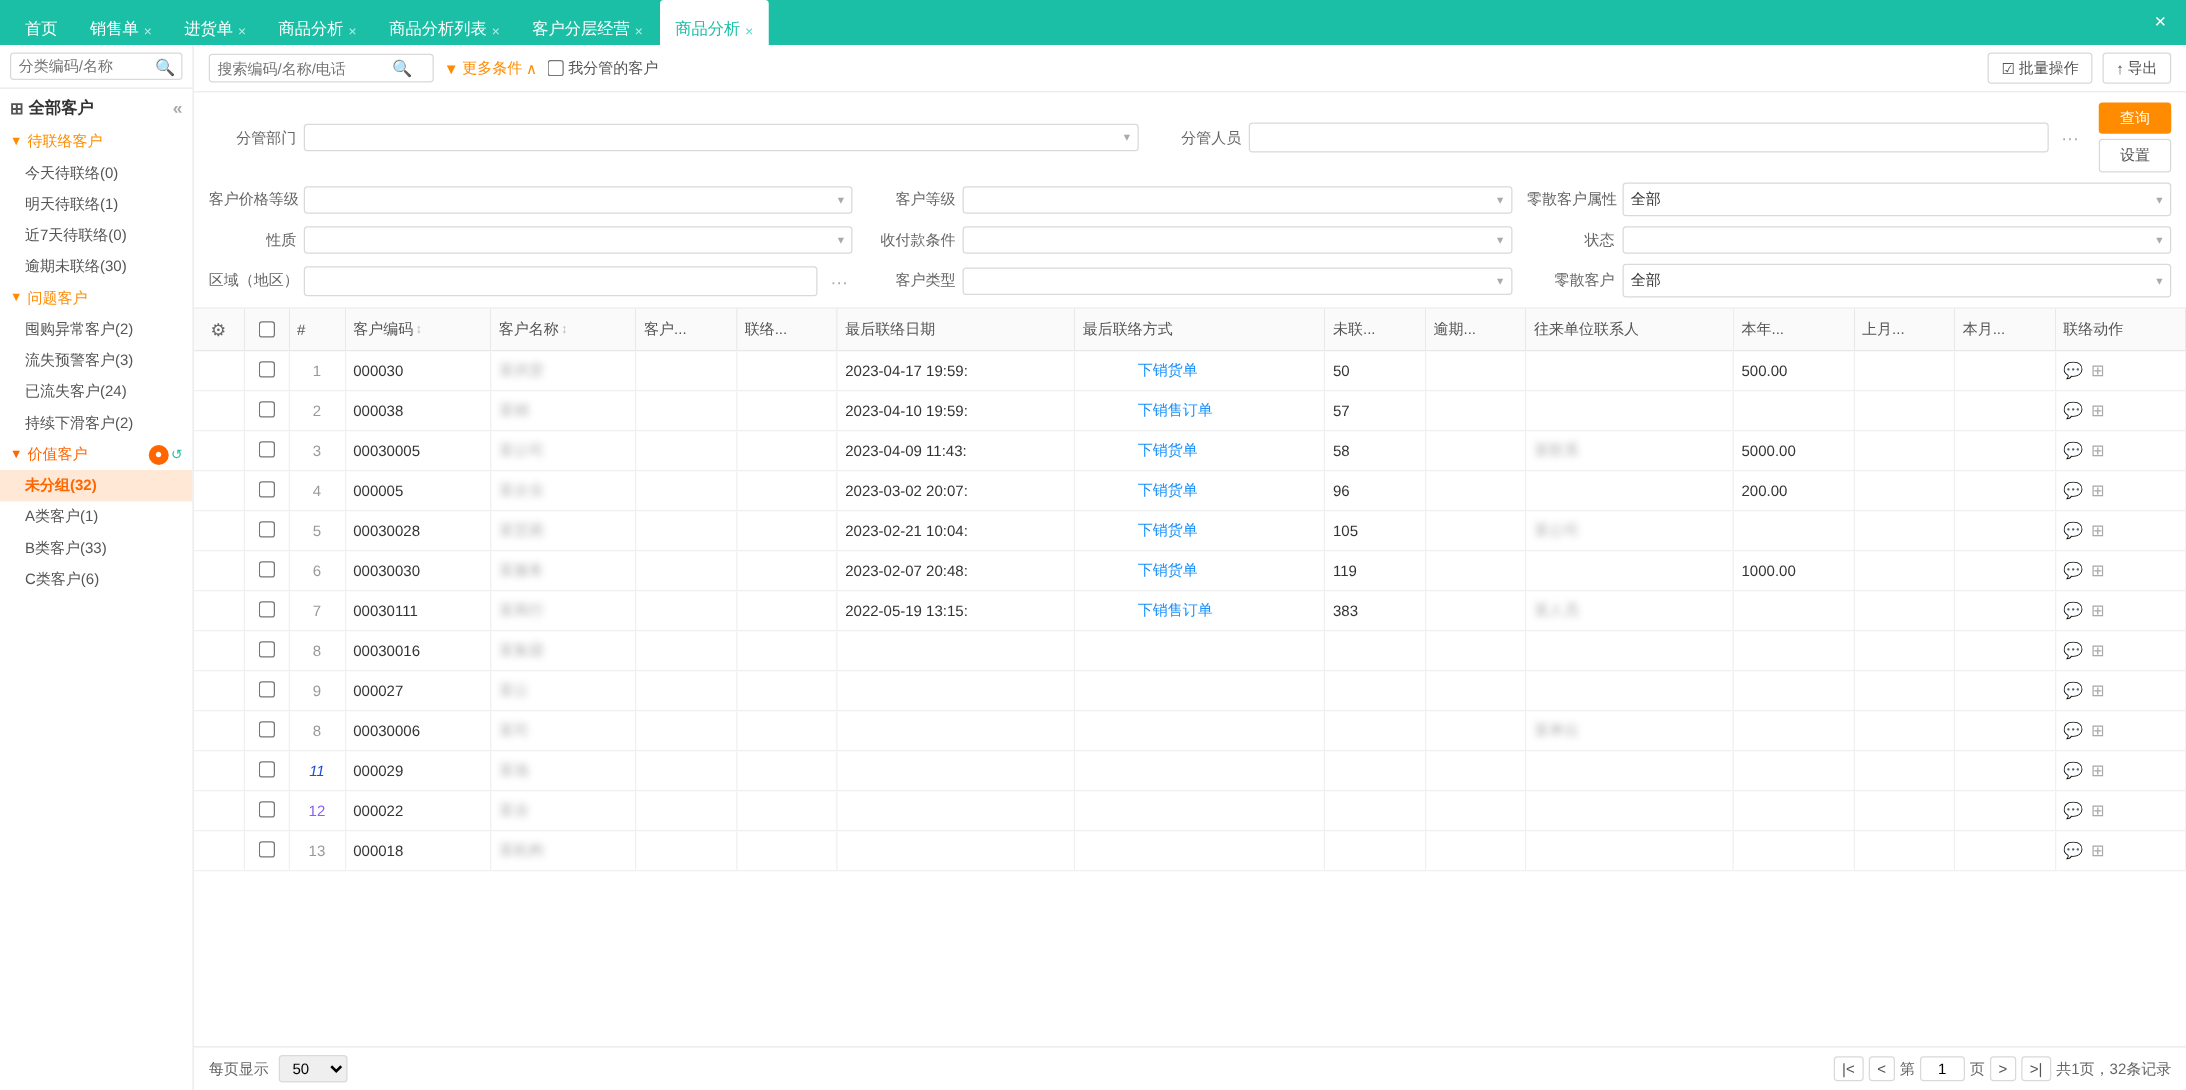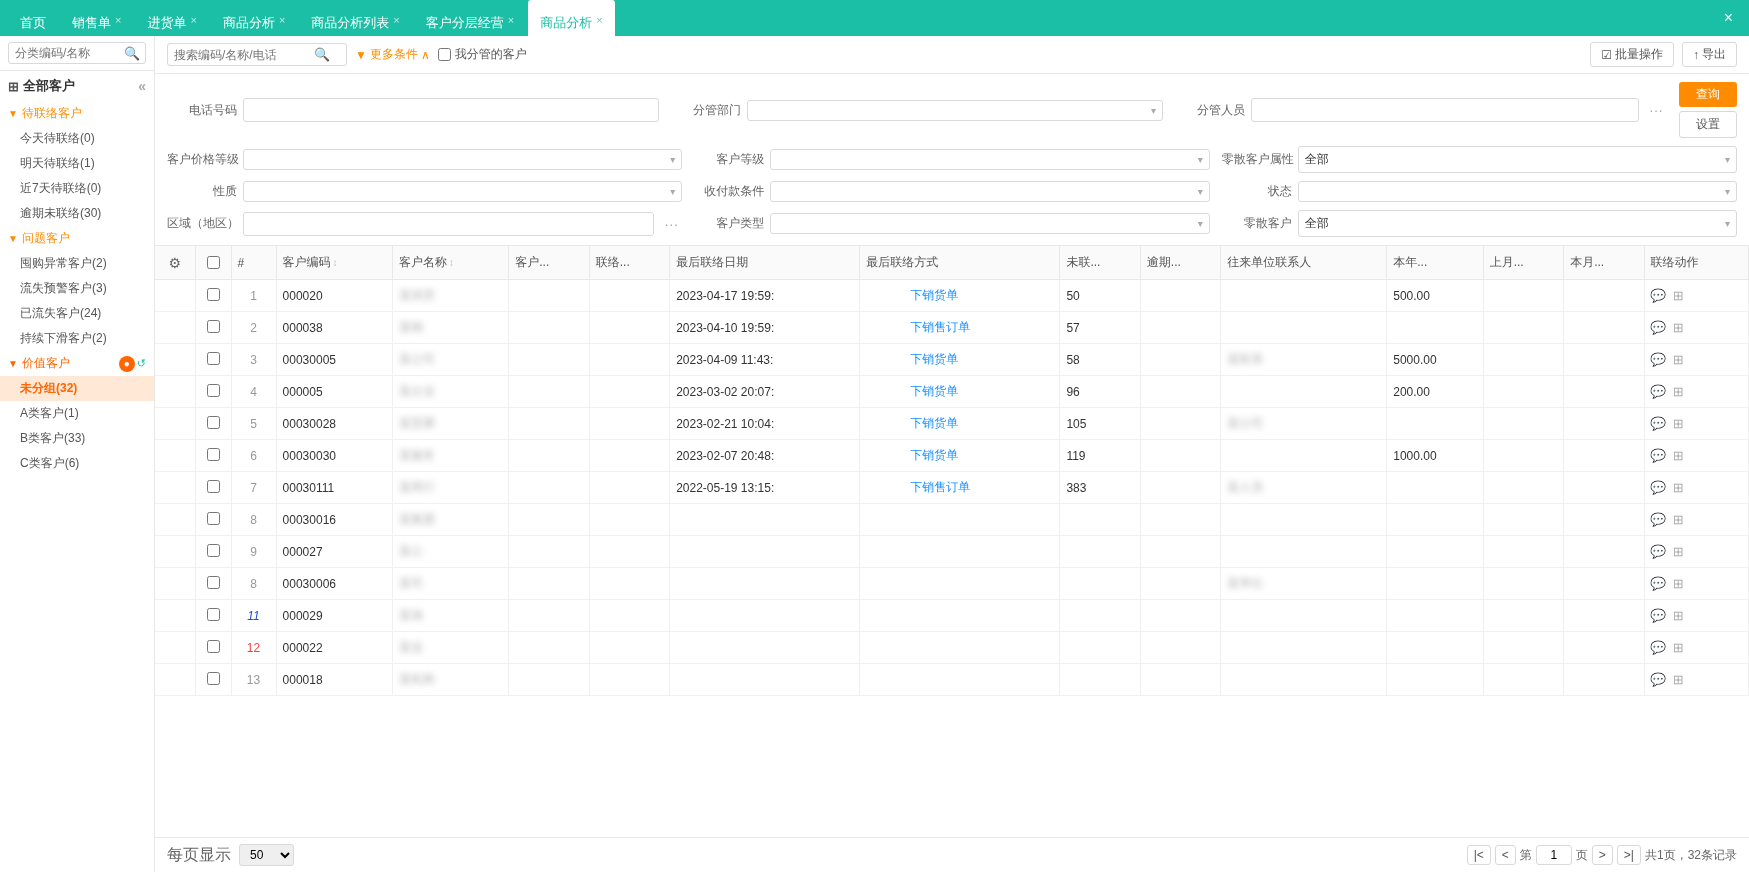--- a/index.html
+++ b/index.html
@@ -8,29 +8,29 @@
     
     .top-nav {
       display: flex;
       align-items: center;
       background: #1abfa5;
       height: 36px;
       padding: 0 8px;
       gap: 2px;
     }
     .nav-tab {
-      padding: 14px 12px;
+      padding: 4px 12px;
       color: #fff;
       cursor: pointer;
       border-radius: 3px 3px 0 0;
       white-space: nowrap;
       font-size: 13px;
       height: 100%;
       display: flex;
-      align-items: flex-start;
+      align-items: flex-end;
       gap: 4px;
     }
     .nav-tab.active {
       background: #fff;
       color: #1abfa5;
     }
     .nav-tab .close-x { font-size: 11px; opacity: 0.7; }
     .nav-close-right {
       margin-left: auto;
       color: #fff;
@@ -313,21 +313,21 @@
 
     
     .pagination-bar {
       display: flex;
       align-items: center;
       padding: 6px 12px;
       background: #fff;
       border-top: 1px solid #e8e8e8;
       gap: 8px;
     }
-    .page-size-label { color: #666; font-size: 16px; }
+    .page-size-label { color: #666; font-size: 12px; }
     .page-size-select {
       border: 1px solid #d9d9d9;
       border-radius: 3px;
       padding: 2px 6px;
       font-size: 12px;
       cursor: pointer;
     }
     .page-nav { display: flex; align-items: center; gap: 4px; margin-left: auto; }
     .page-btn {
       border: 1px solid #d9d9d9;
@@ -491,24 +491,20 @@
         <button class="btn-export">
           <span>↑</span>
           <span>导出</span>
         </button>
       </div>
     </div>
 
     <div class="advanced-filter">
 
       <div class="filter-row">
-        <div class="filter-field">
-          <span class="filter-label">电话号码</span>
-          <input class="filter-input" type="text" style="">
-        </div>
         <div class="filter-field">
           <span class="filter-label">分管部门</span>
           <div class="filter-select">
             <span></span>
             <span class="chevron">▾</span>
           </div>
         </div>
         <div class="filter-field">
           <span class="filter-label">分管人员</span>
           <input class="filter-input" type="text" style="flex: 1 1 0%;">
@@ -629,21 +625,21 @@
             <th>上月...</th>
             <th>本月...</th>
             <th>联络动作</th>
           </tr>
         </thead>
         <tbody id="table-body">
         <tr>
     <td></td>
     <td><input type="checkbox" style=""></td>
     <td style="color:#999;text-align:center;">1</td>
-    <td>000020</td>
+    <td>000030</td>
     <td><span class="blurred">某供货</span></td>
     <td><span class="blurred"></span></td>
     <td><span class="blurred"></span></td>
     <td>2023-04-17 19:59:</td>
     <td><a class="link-cell">下销货单</a></td>
     <td>50</td>
     <td></td>
     <td><span class="blurred"></span></td>
     <td>500.00</td>
     <td></td>
@@ -881,21 +877,21 @@
     <td>
       <div class="action-icons">
         <span class="action-icon" title="联络">💬</span>
         <span class="action-icon" title="更多">⊞</span>
       </div>
     </td>
   </tr>
             <tr>
     <td></td>
     <td><input type="checkbox" style=""></td>
-    <td style="color:#ef4444;text-align:center;">12</td>
+    <td style="color:#8b5cf6;text-align:center;">12</td>
     <td>000022</td>
     <td><span class="blurred">某业</span></td>
     <td><span class="blurred"></span></td>
     <td><span class="blurred"></span></td>
     <td></td>
     <td></td>
     <td></td>
     <td></td>
     <td><span class="blurred"></span></td>
     <td></td>

